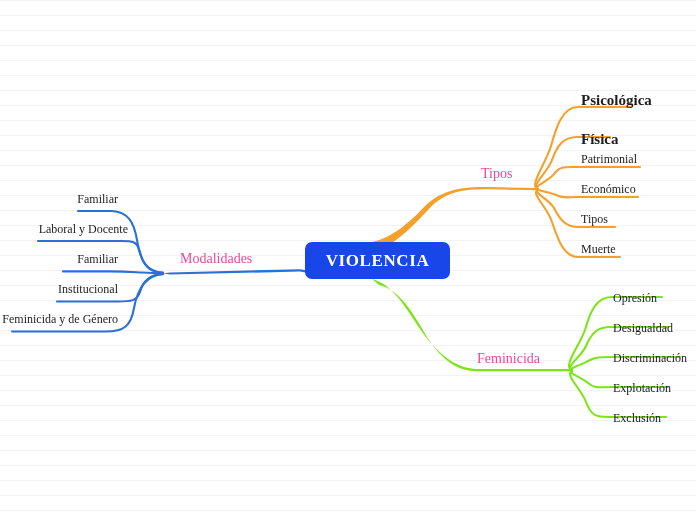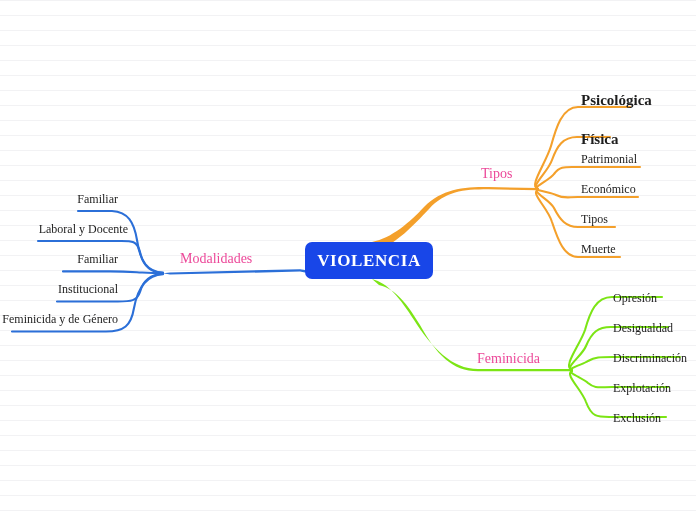--- a/index.html
+++ b/index.html
@@ -36,21 +36,21 @@
     position: absolute;
     white-space: nowrap;
     color: #1a1a1a;
     line-height: 1;
   }
   
   #central-node {
     position: absolute;
     left: 305px;
     top: 242px;
-    width: 128px;
+    width: 145px;
     height: 37px;
     background: #1846e8;
     border-radius: 7px;
     display: flex;
     align-items: center;
     justify-content: center;
     box-shadow: 0 0 0 0 rgba(0,0,0,0);
   }
   #central-node .central-text {
     color: #ffffff;

